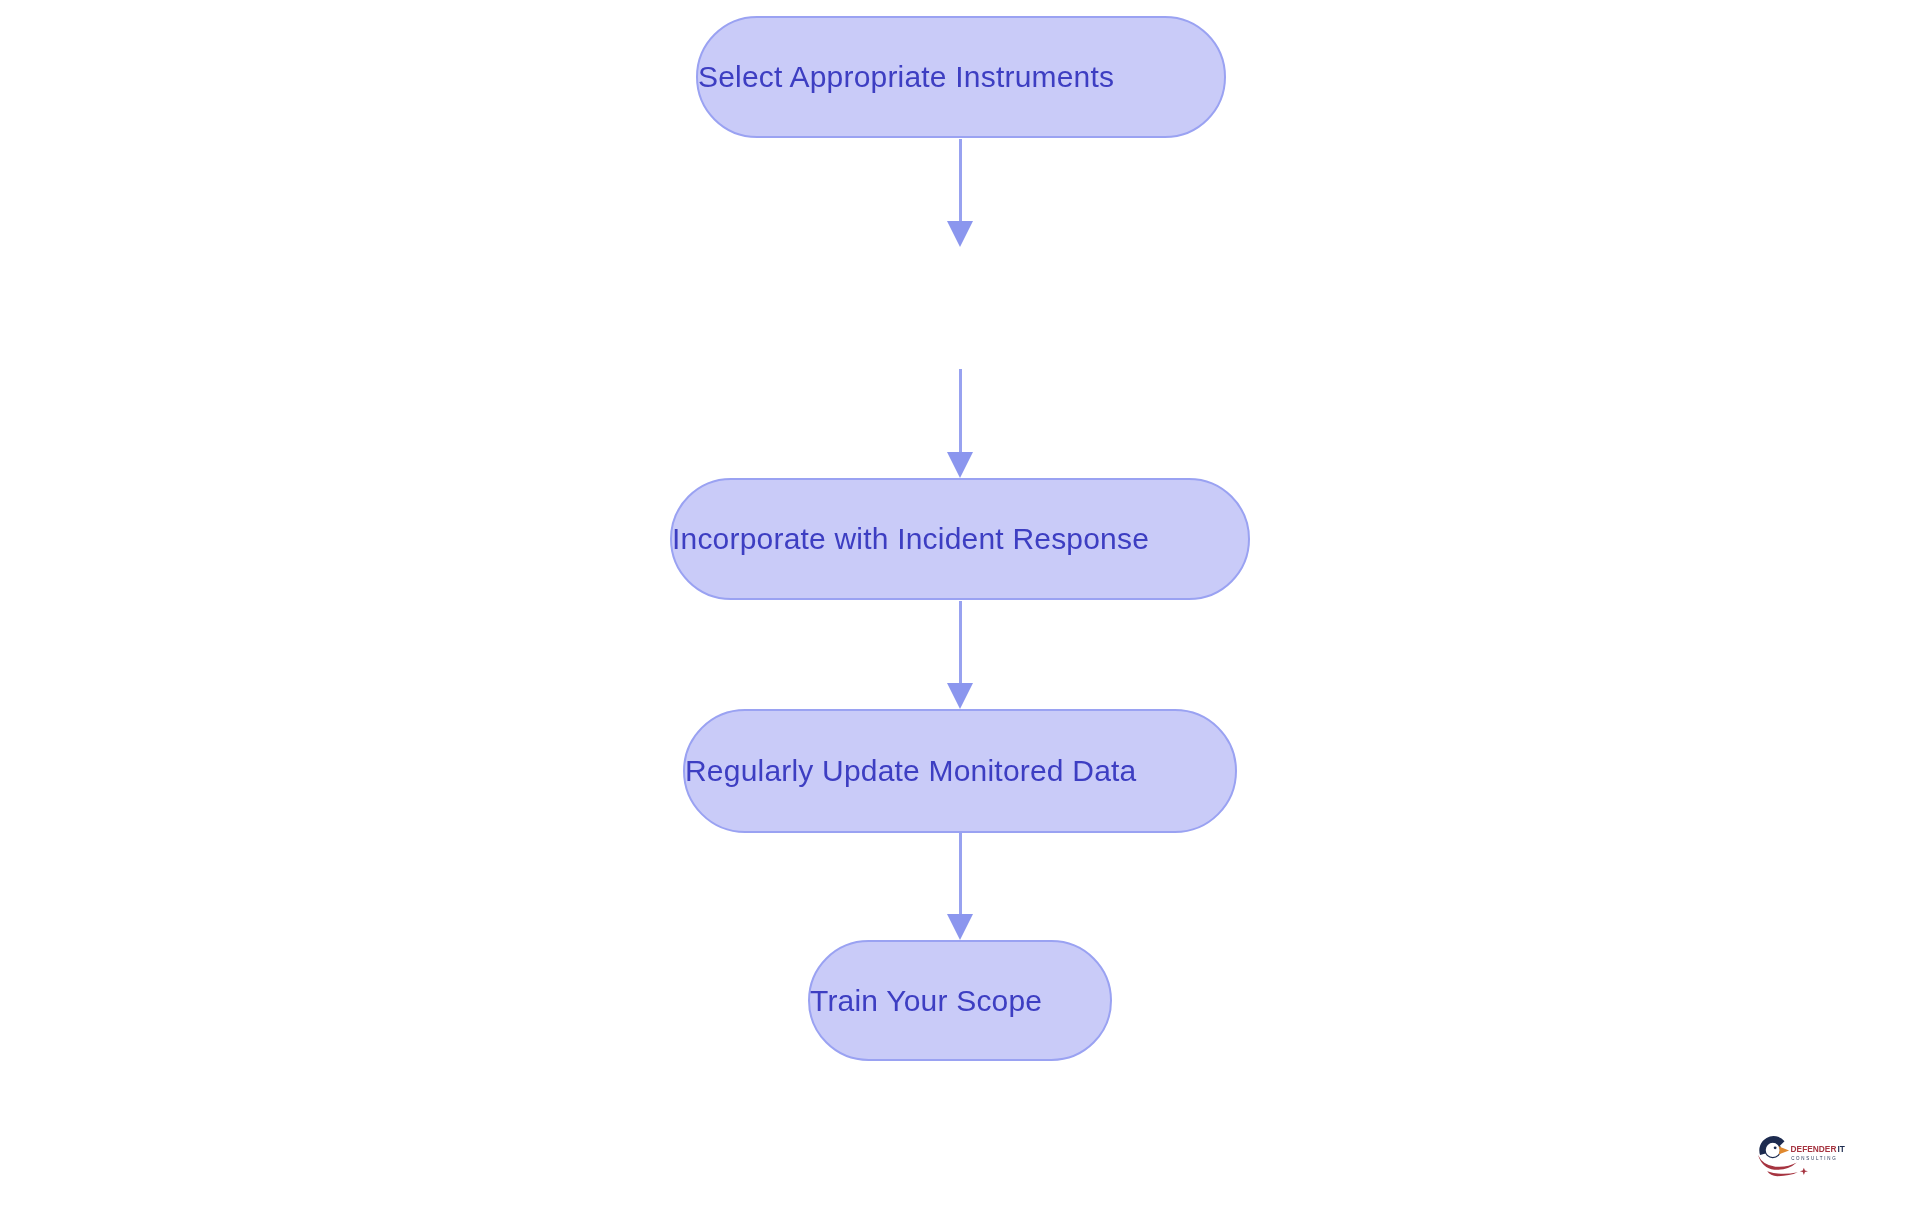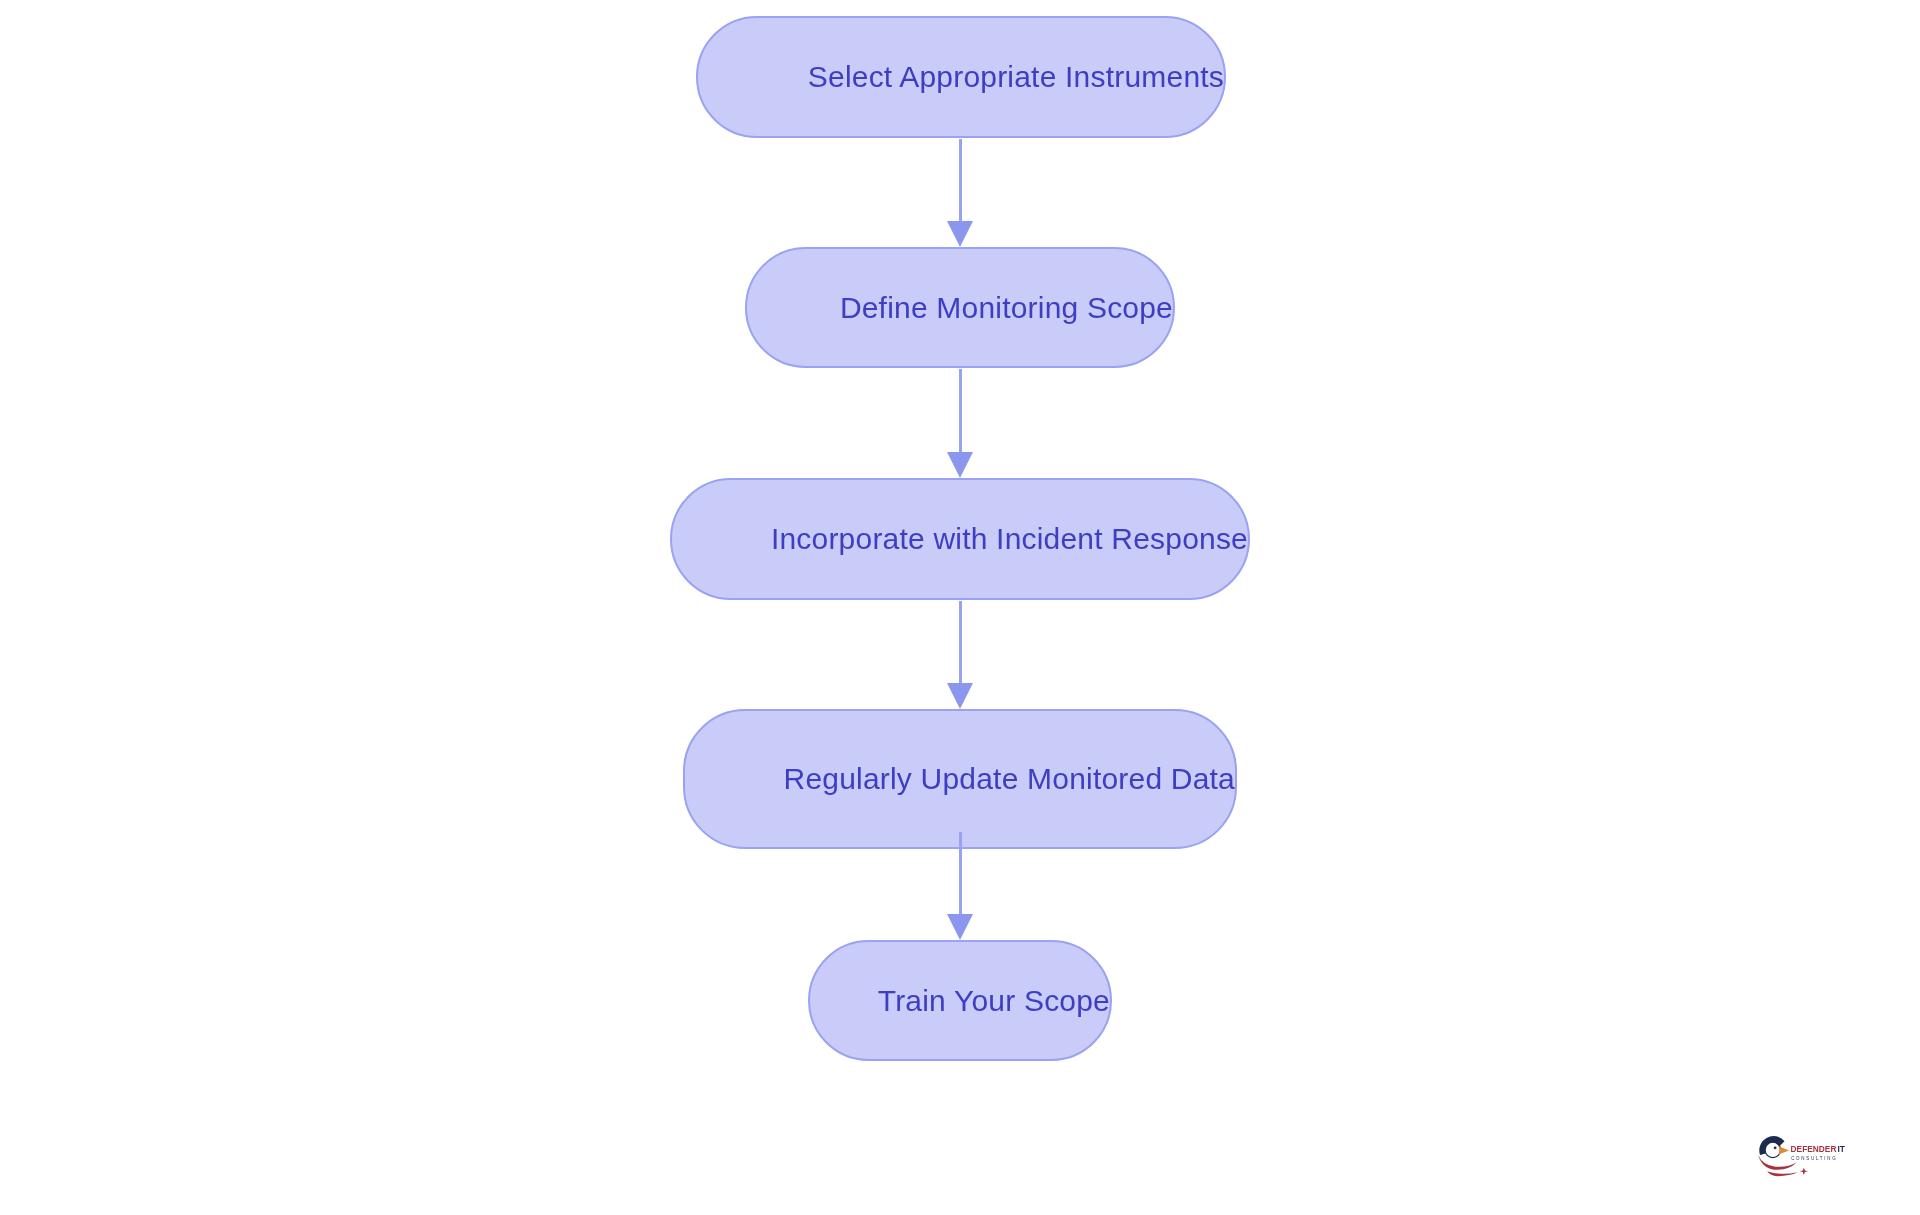--- a/index.html
+++ b/index.html
@@ -16,30 +16,30 @@
     overflow: hidden;
   }
   .flow-node {
     position: absolute;
     box-sizing: border-box;
     background: #c9cbf8;
     border: 2px solid #9aa2f2;
     border-radius: 62px;
     display: flex;
     align-items: center;
-    justify-content: flex-end;
+    justify-content: flex-start;
     color: #3d3ec2;
     font-size: 30px;
     letter-spacing: 0.2px;
     white-space: nowrap;
   }
   .node-1 { left: 696px;  top: 16px;  width: 530px; height: 122px; }
   .node-2 { left: 745px;  top: 247px; width: 430px; height: 121px; }
   .node-3 { left: 670px;  top: 478px; width: 580px; height: 122px; }
-  .node-4 { left: 683px;  top: 709px; width: 554px; height: 140px; }
+  .node-4 { left: 683px;  top: 709px; width: 554px; height: 124px; }
   .node-5 { left: 808px;  top: 940px; width: 304px; height: 121px; }
 
   .flow-arrow {
     position: absolute;
     width: 28px;
     left: 946px;
   }
   .arrow-1 { top: 139px; height: 108px; }
   .arrow-2 { top: 369px; height: 109px; }
   .arrow-3 { top: 601px; height: 108px; }
@@ -78,23 +78,20 @@
 
   <div class="flow-node node-1">
     <span>Select Appropriate Instruments</span>
   </div>
 
   <div class="flow-arrow arrow-1">
     <div class="shaft"></div>
     <div class="head"></div>
   </div>
 
-  <div class="flow-node node-2">
-    <span>Define Monitoring Scope</span>
-  </div>
 
   <div class="flow-arrow arrow-2">
     <div class="shaft"></div>
     <div class="head"></div>
   </div>
 
   <div class="flow-node node-3">
     <span>Incorporate with Incident Response</span>
   </div>
 

